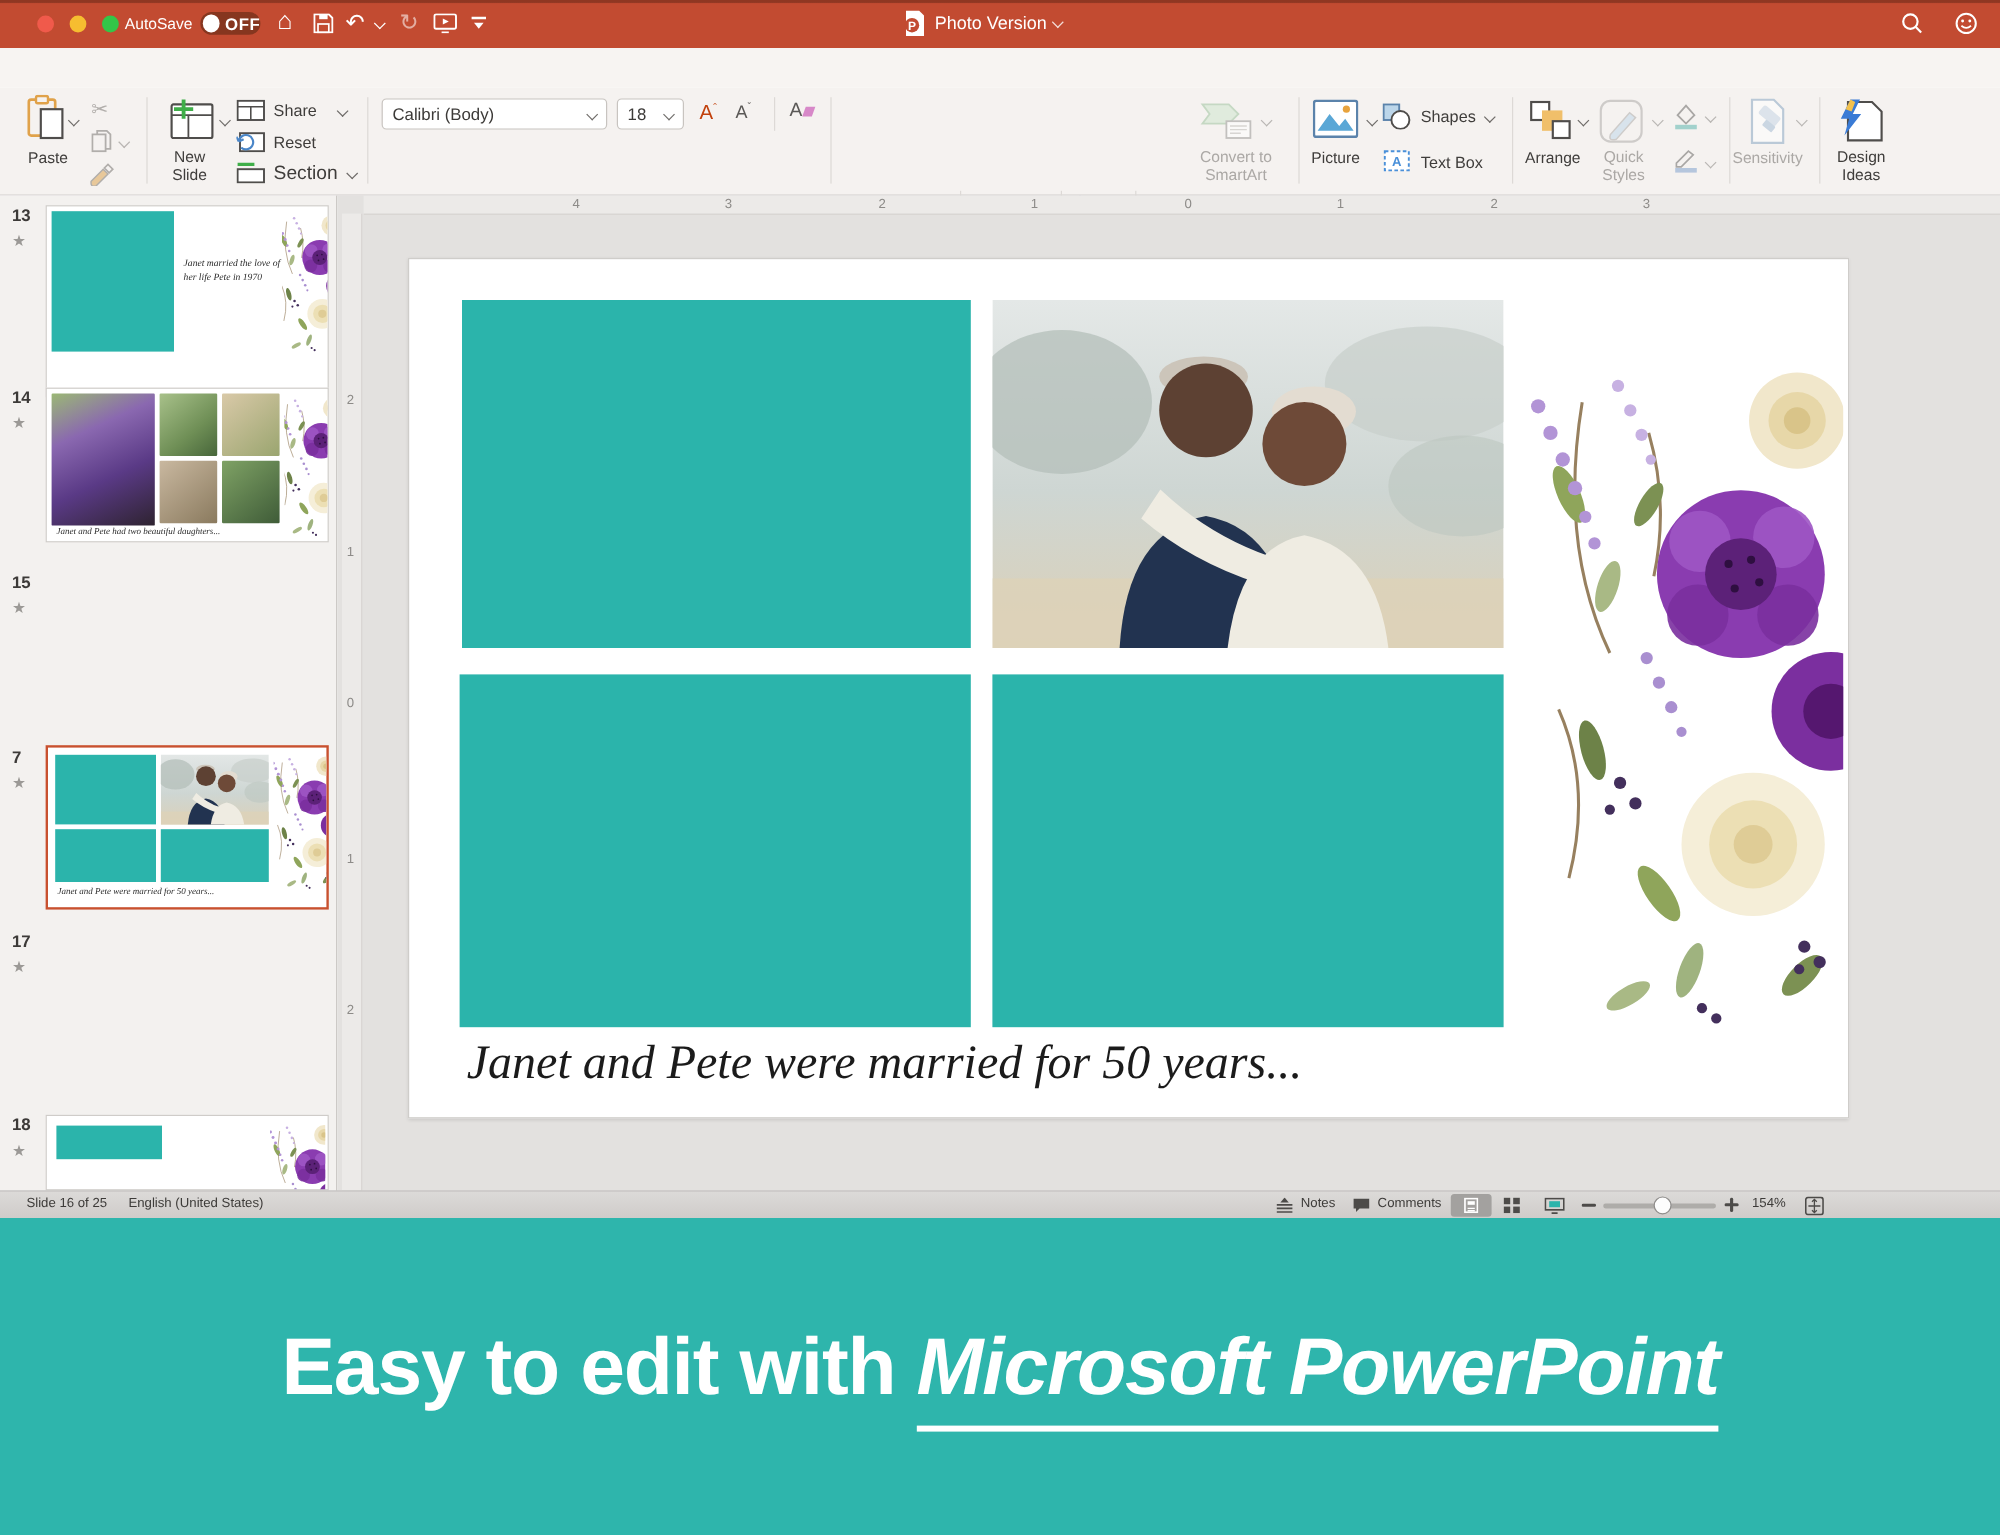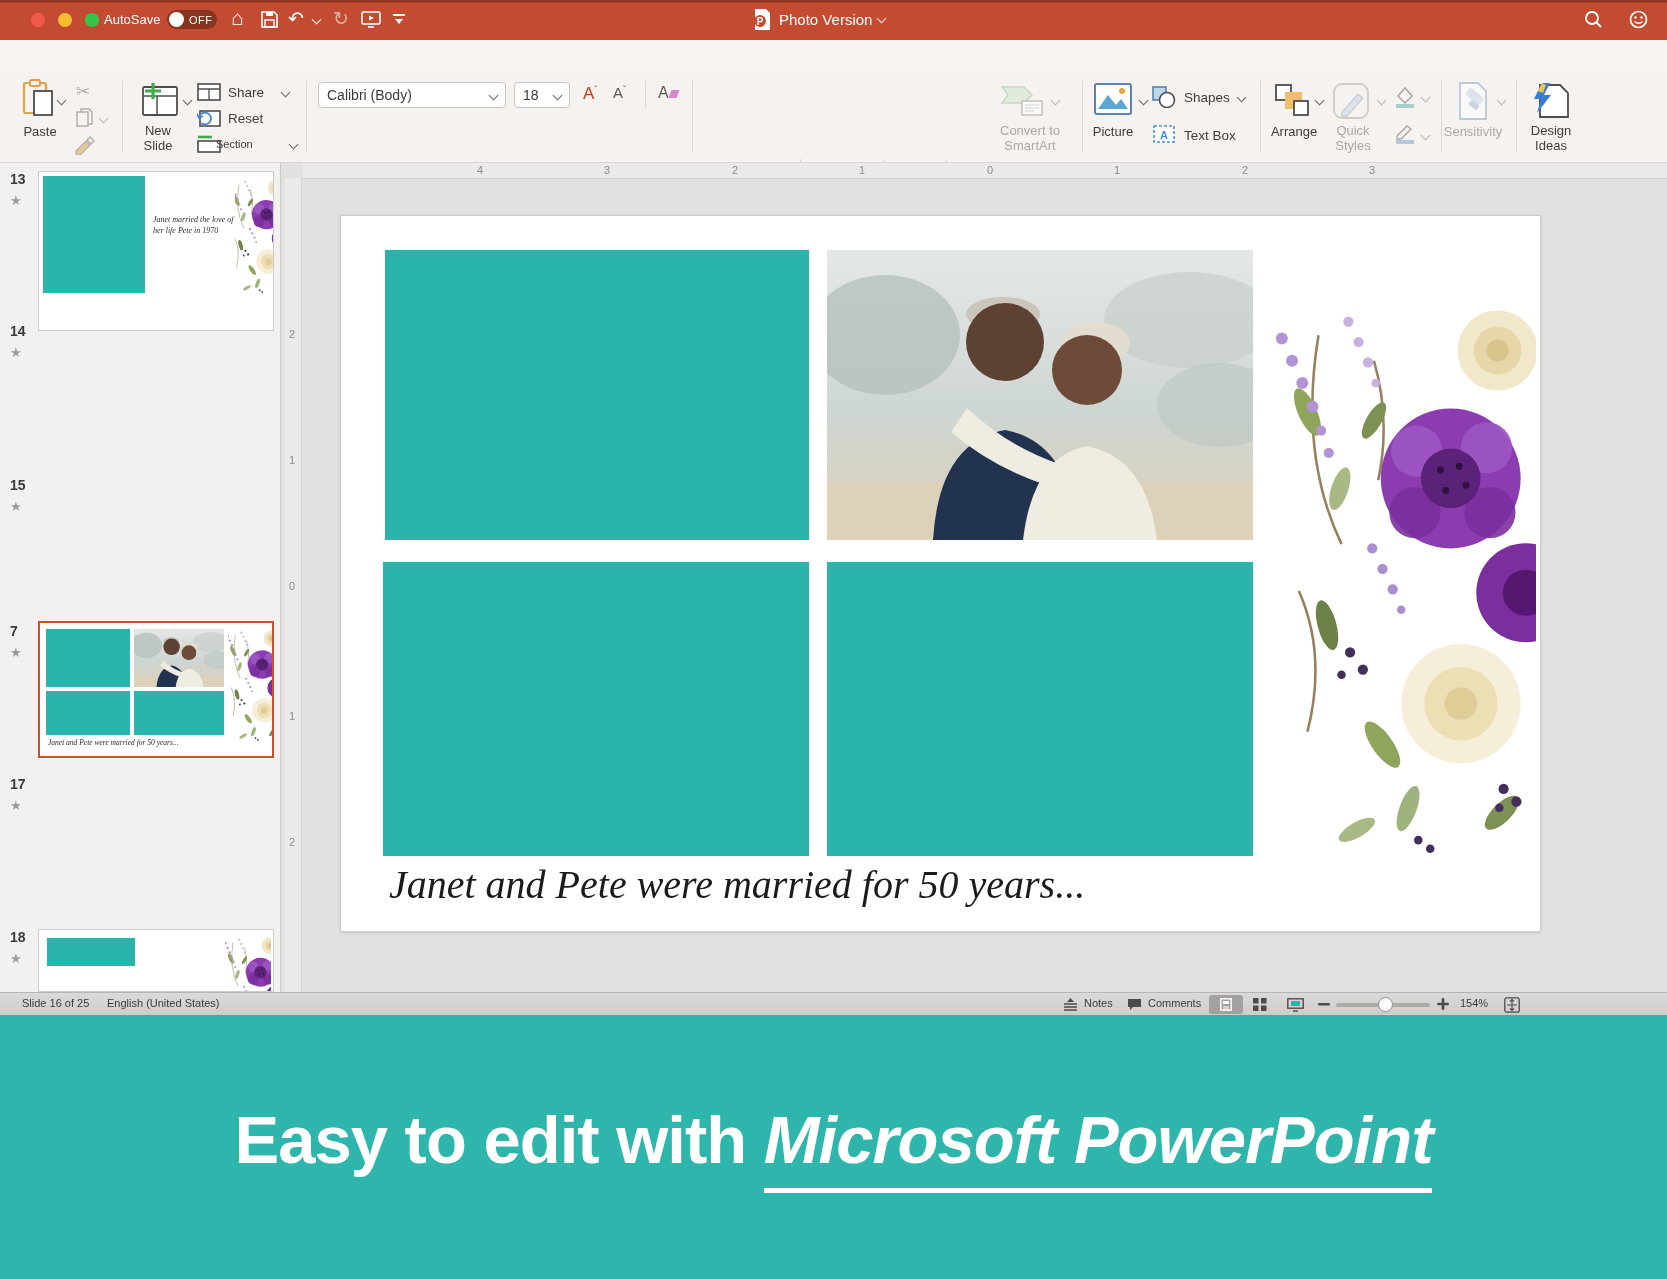--- a/index.html
+++ b/index.html
@@ -116,21 +116,21 @@
 </defs>
 </svg>
 
 <div class="abs" style="left:0;top:0;width:1667px;height:40px;background:linear-gradient(#8f3722 0,#8f3722 2px,#c24b31 3px,#c24b31 100%)">
   <div class="abs" style="left:31px;top:13px;width:14px;height:14px;border-radius:50%;background:#f05a4b"></div>
   <div class="abs" style="left:58px;top:13px;width:14px;height:14px;border-radius:50%;background:#f6bd30"></div>
   <div class="abs" style="left:85px;top:13px;width:14px;height:14px;border-radius:50%;background:#33c648"></div>
   <span class="abs" style="left:104px;top:12px;color:#fff;font-size:13px">AutoSave</span>
   <div class="abs" style="left:167px;top:10px;width:50px;height:19px;border-radius:10px;background:#86361f;display:flex;align-items:center">
     <div style="width:15px;height:15px;border-radius:50%;background:#fff;margin-left:2px"></div>
-    <span style="color:#fff;font-size:11px;font-weight:normal;margin-left:5px;letter-spacing:.5px">OFF</span>
+    <span style="color:#fff;font-size:14px;font-weight:bold;margin-left:5px;letter-spacing:.5px">OFF</span>
   </div>
   <span class="abs" style="left:231px;top:6px;color:#fff;font-size:21px">⌂</span>
   <svg class="abs svgicon" style="left:261px;top:11px" width="17" height="17" viewBox="0 0 17 17">
     <path d="M1,1 h12 l3,3 v12 h-15 z" fill="none" stroke="#fff" stroke-width="1.6"></path>
     <rect x="4" y="9" width="9" height="7" fill="none" stroke="#fff" stroke-width="1.4"></rect>
     <rect x="5" y="1" width="7" height="4" fill="#fff"></rect>
   </svg>
   <span class="abs" style="left:288px;top:7px;color:#fff;font-size:19px">↶</span>
   <i class="abs chev w" style="left:313px;top:16px"></i>
   <span class="abs" style="left:333px;top:7px;color:#fff;opacity:.55;font-size:19px">↻</span>
@@ -235,21 +235,21 @@
   <i class="abs chev" style="left:282px;top:16px"></i>
   <svg class="abs svgicon" style="left:197px;top:36px" width="24" height="18" viewBox="0 0 24 18">
     <rect x="3" y="2" width="20" height="15" fill="#fff" stroke="#4f4d4b" stroke-width="1.6"></rect>
     <path d="M2,9 a6,6 0 1 1 2,5 M2,9 l-2,-4 M2,9 l4,-2" fill="none" stroke="#4a86c8" stroke-width="1.8"></path>
   </svg>
   <span class="riblabel" style="left:228px;top:38px;font-size:13.5px">Reset</span>
   <svg class="abs svgicon" style="left:197px;top:62px" width="24" height="18" viewBox="0 0 24 18">
     <path d="M1,2 h14" stroke="#3fae49" stroke-width="2.6"></path>
     <rect x="1" y="6" width="22" height="11" fill="#fff" stroke="#4f4d4b" stroke-width="1.6"></rect>
   </svg>
-  <span class="riblabel" style="left:216px;top:64px;font-size:11px">Section</span>
+  <span class="riblabel" style="left:228px;top:64px;font-size:16px">Section</span>
   <i class="abs chev" style="left:290px;top:68px"></i>
   <div class="vsep" style="left:306px;top:8px;height:72px"></div>
 
   <div class="combo" style="left:318px;top:9px;width:188px">
     <span>Calibri (Body)</span>
       <i class="chev"></i>
   </div>
   <div class="combo" style="left:514px;top:9px;width:56px">
     <span>18</span>
       <i class="chev"></i>
@@ -446,20 +446,31 @@
   <div class="thumb" style="top:8px;height:160px">
     <div class="teal" style="left:4px;top:4px;width:102px;height:117px"></div>
     <div class="thumbcap" style="left:114px;top:42px;width:82px;white-space:normal;font-size:8px;line-height:11px">Janet married the love of her life Pete in 1970</div>
     <svg class="abs" style="left:196px;top:2px" width="38" height="121" viewBox="0 0 340 680" preserveAspectRatio="xMidYMid slice">
         <use href="#flowers" xlink:href="#flowers"></use>
       </svg>
   </div>
 
   <span class="thumbnum" style="top:160px">14</span>
   <span class="thumbstar" style="top:182px">★</span>
+  <div class="thumb" style="top:160px;height:129px">
+    <div class="ph" style="left:4px;top:4px;width:86px;height:110px;background:linear-gradient(155deg,#9bb875 0%,#8a68b0 30%,#5a3a86 62%,#2e2330 100%)"></div>
+    <div class="ph" style="left:94px;top:4px;width:48px;height:52px;background:linear-gradient(140deg,#a8c18a,#6f8f56 60%,#47663a)"></div>
+    <div class="ph" style="left:146px;top:4px;width:48px;height:52px;background:linear-gradient(140deg,#d9c9a8,#9aa56f)"></div>
+    <div class="ph" style="left:94px;top:60px;width:48px;height:52px;background:linear-gradient(140deg,#c9b8a0,#8a7a5e)"></div>
+    <div class="ph" style="left:146px;top:60px;width:48px;height:52px;background:linear-gradient(140deg,#7fa265,#3f5c38)"></div>
+    <div class="thumbcap" style="left:8px;top:114px">Janet and Pete had two beautiful daughters...</div>
+    <svg class="abs" style="left:198px;top:2px" width="36" height="123" viewBox="0 0 340 680" preserveAspectRatio="xMidYMid slice">
+        <use href="#flowers" xlink:href="#flowers"></use>
+      </svg>
+  </div>
 
   <span class="thumbnum" style="top:314px">15</span>
   <span class="thumbstar" style="top:336px">★</span>
 
   <span class="thumbnum" style="top:460px">7</span>
   <span class="thumbstar" style="top:482px">★</span>
   <div class="thumb selected" style="top:458px;height:137px">
     <div class="teal" style="left:6px;top:6px;width:84px;height:58px"></div>
     <svg class="abs" style="left:94px;top:6px" width="90" height="58" viewBox="0 0 426 290" preserveAspectRatio="xMidYMid slice">
         <use href="#couple" xlink:href="#couple"></use>

